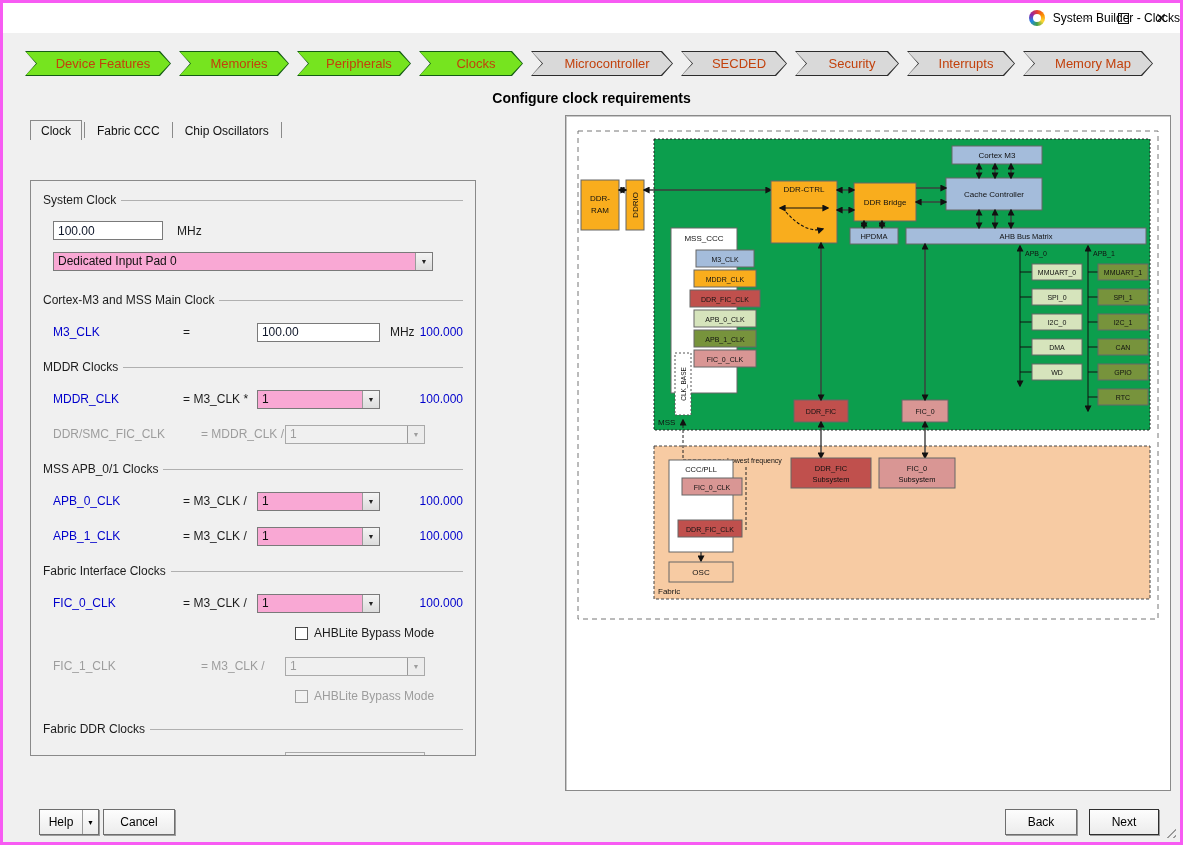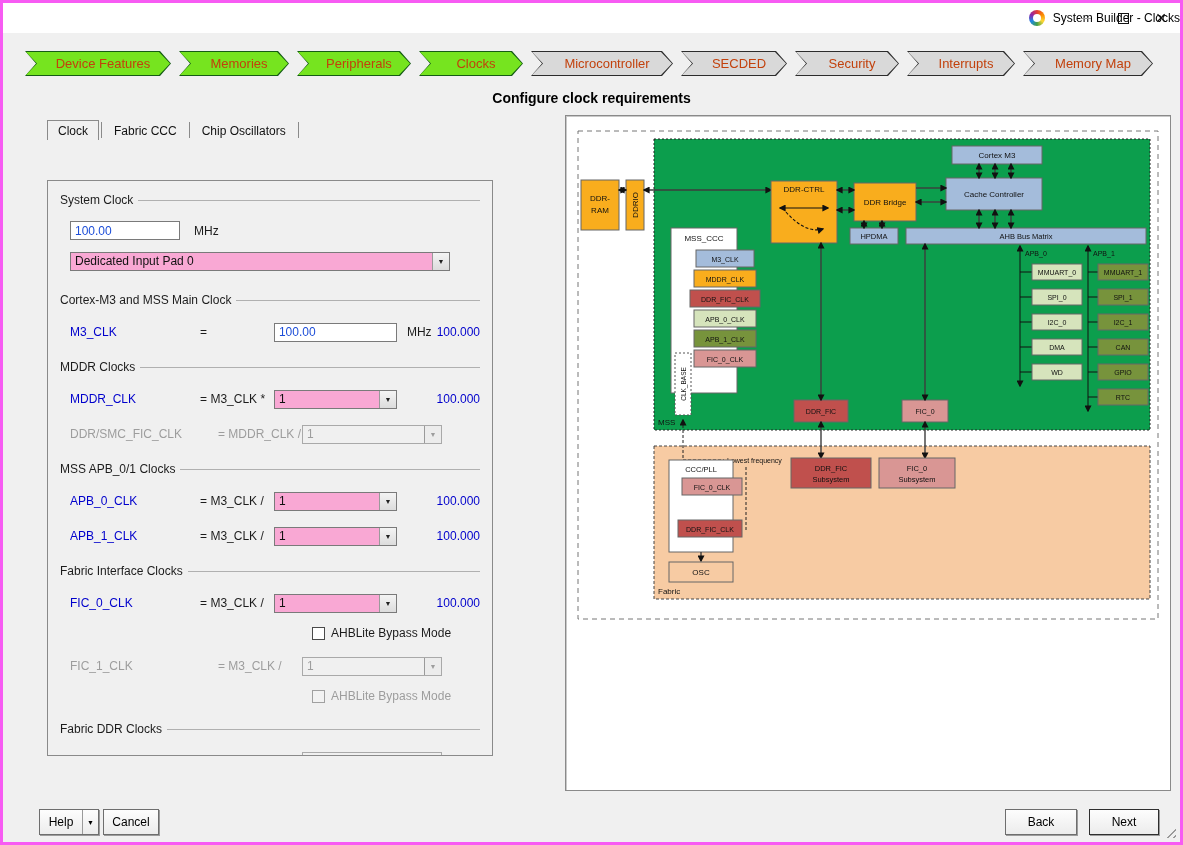--- a/index.html
+++ b/index.html
@@ -33,42 +33,42 @@
   .step.green .shape { background:#155c15; }
   .step .fill { inset:1px; background:var(--step-gray,#d9d9d9); }
   .step.green .fill { background:var(--step-green,#76e41f); }
   .step .lbl { position:relative; z-index:1; display:block; line-height:25px; text-align:center;
                padding-left:10px; font-size:13px; color:#c2410c; }
 
   .heading { position:absolute; top:87px; left:0; width:100%; text-align:center;
              font-size:14px; font-weight:bold; color:#000; }
 
   
-  .left-col { position:absolute; left:44px; top:115px; width:446px; }
+  .left-col { position:absolute; left:27px; top:115px; width:446px; }
   .tabbar { display:flex; height:22px; align-items:flex-end; }
   .tab { padding:3px 10px 2px 10px; font-size:12px; position:relative; }
   .tab.active { border:1px solid #8a8a8a; border-bottom:none; background:var(--dialog-bg,#f0f0f0); }
   .tabsep { width:1px; height:16px; background:#8a8a8a; margin:0 2px 2px 2px; }
   .pane { border:1px solid #8a8a8a; height:576px; background:var(--dialog-bg,#f0f0f0);
           padding:0 12px; overflow:hidden;margin-top:40px; }
 
   .grp { display:flex; align-items:center; margin-top:18px; }
   .grp .grp-label { font-size:12px; color:#1c1c1c; padding-right:5px; white-space:nowrap; }
   .grp .grp-line { flex:1; border-top:1px solid #b0b0b0; height:0; }
 
   .frow { display:flex; align-items:center; height:20px; margin:15px 0 0 10px; }
   .flabel { width:148px; font-size:12px; color:var(--link-blue,#0000cc); }
   .feq { width:84px; font-size:12px; color:#1c1c1c; }
   .fctl { width:140px; }
   .funit { margin-left:10px; font-size:12px; color:#1c1c1c; width:28px; }
   .ffreq { margin-left:5px; font-size:12px; color:var(--link-blue,#0000cc); }
   .frow.dis .flabel, .frow.dis .feq, .frow.dis .funit { color:var(--disabled-text,#9d9d9d); }
 
   input.tb { width:100%; height:19px; border:1px solid #7a7a7a; background:#fff;
-             font:12px "Liberation Sans", sans-serif; padding:0 4px; color:#1d4ed8; }
+             font:12px "Liberation Sans", sans-serif; padding:0 4px; color:#0f172a; }
   input.tb:disabled { background:#f0f0f0; color:var(--disabled-text,#9d9d9d); border-color:#a9a9a9; }
   .dd { display:flex; height:19px; border:1px solid #7a7a7a; background:#f9a8d4; }
   .dd .val { flex:1; font-size:12px; padding:1px 4px; white-space:nowrap; overflow:hidden; }
   .dd .btn { width:17px; background:linear-gradient(#f4f4f4,#dcdcdc); border-left:1px solid #9a9a9a;
              display:flex; align-items:center; justify-content:center; font-size:7px; color:#222; }
   .dd.dis { background:#f0f0f0; border-color:#a9a9a9; }
   .dd.dis .val { color:var(--disabled-text,#9d9d9d); }
   .dd.dis .btn { color:#9d9d9d; background:#ececec; }
 
   .cbrow { display:flex; align-items:center; height:16px; margin:12px 0 0 252px; }
@@ -99,21 +99,21 @@
   .t8 { font-size:8px; } .t75 { font-size:7.5px; } .t7 { font-size:7px; } .t65 { font-size:6.5px; }
 
   
   .btn3d { position:absolute; top:806px; height:26px; background:linear-gradient(#fdfdfd,#ececec);
            border:1px solid #6e6e6e; box-shadow:1px 1px 0 #9c9c9c; display:flex; align-items:center;
            justify-content:center; font-size:12px; color:#000; }
   .help-btn { left:36px; width:60px; justify-content:flex-start; }
   .help-btn .hlbl { flex:1; text-align:center; }
   .help-btn .harrow { width:16px; border-left:1px solid #9a9a9a; align-self:stretch;
                       display:flex; align-items:center; justify-content:center; font-size:7px; }
-  .cancel-btn { left:100px; width:56px; }
+  .cancel-btn { left:100px; width:72px; }
   .back-btn { left:1002px; width:72px; }
   .next-btn { left:1086px; width:70px; border:1px solid #2f2f2f; }
 
   .resize-grip { position:absolute; right:4px; bottom:4px; width:13px; height:13px;
                  clip-path:polygon(100% 0, 100% 100%, 0 100%);
                  background:repeating-linear-gradient(135deg,#9a9a9a 0 1px,transparent 1px 4px); }
 </style>
 </head>
 <body>
 

